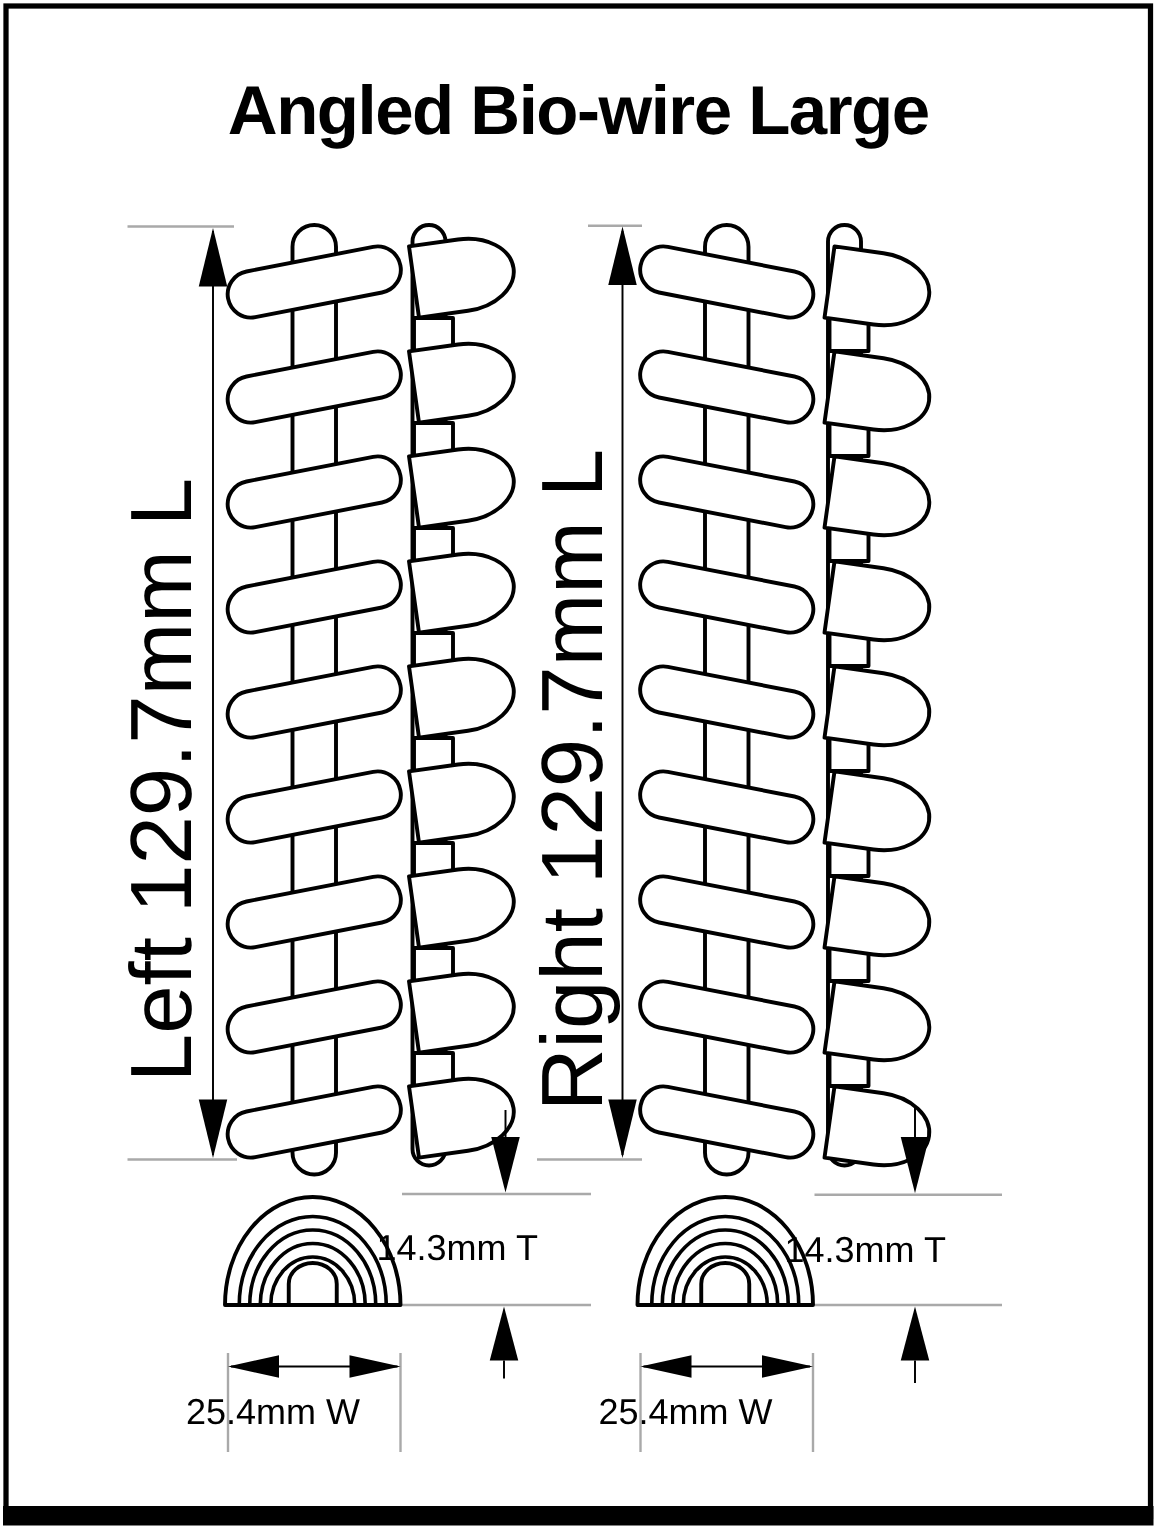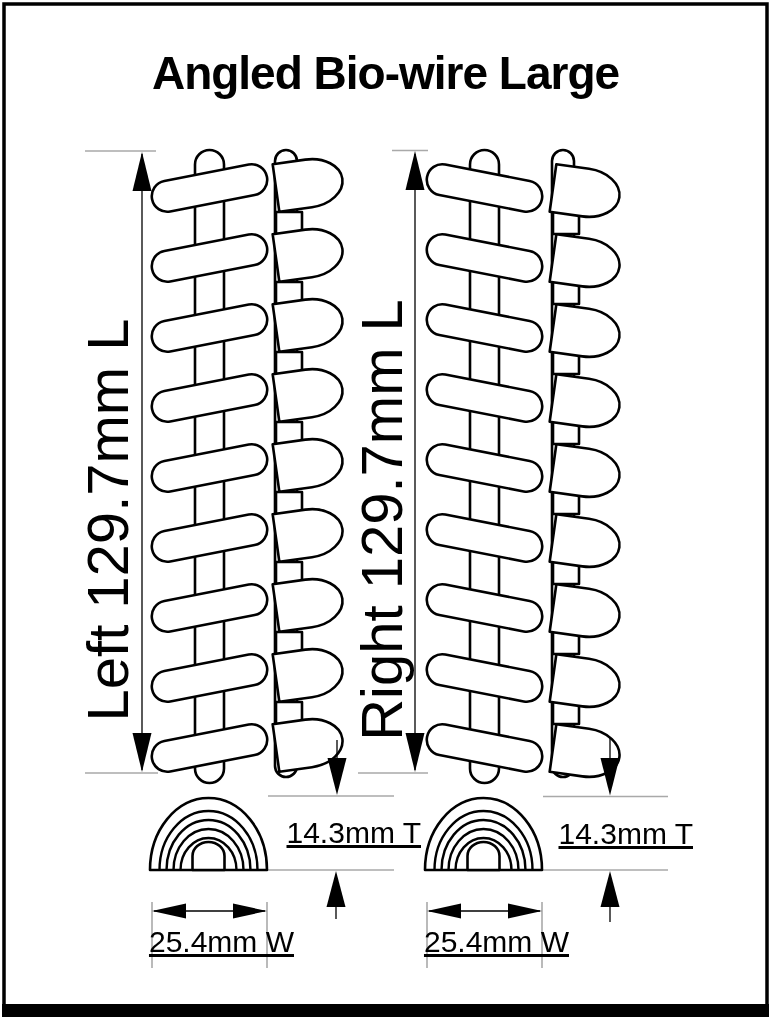--- a/index.html
+++ b/index.html
@@ -27,24 +27,23 @@
     position:absolute;width:500px;height:60px;
     transform:rotate(-90deg);
     text-align:center;
     font-size:58px;font-weight:400;
     line-height:60px;white-space:nowrap;
   }
   .rot-label.left{left:-142px;top:490px;}
   .rot-label.right{left:132px;top:490px;}
   .dim-text{
     position:absolute;width:170px;
-    text-align:right;
-    font-size:30px;line-height:32px;font-weight:400;
+    text-align:left;
+    font-size:24px;line-height:32px;font-weight:400;
     white-space:nowrap;
-    text-decoration:underline;
   }
   .dim-text.t-left{left:251px;top:817px;}
   .dim-text.t-right{left:523px;top:818px;}
   .dim-text.w-left{left:124px;top:926px;}
   .dim-text.w-right{left:399px;top:926px;}
 </style>
 </head>
 <body>
 
 <div class="page">

